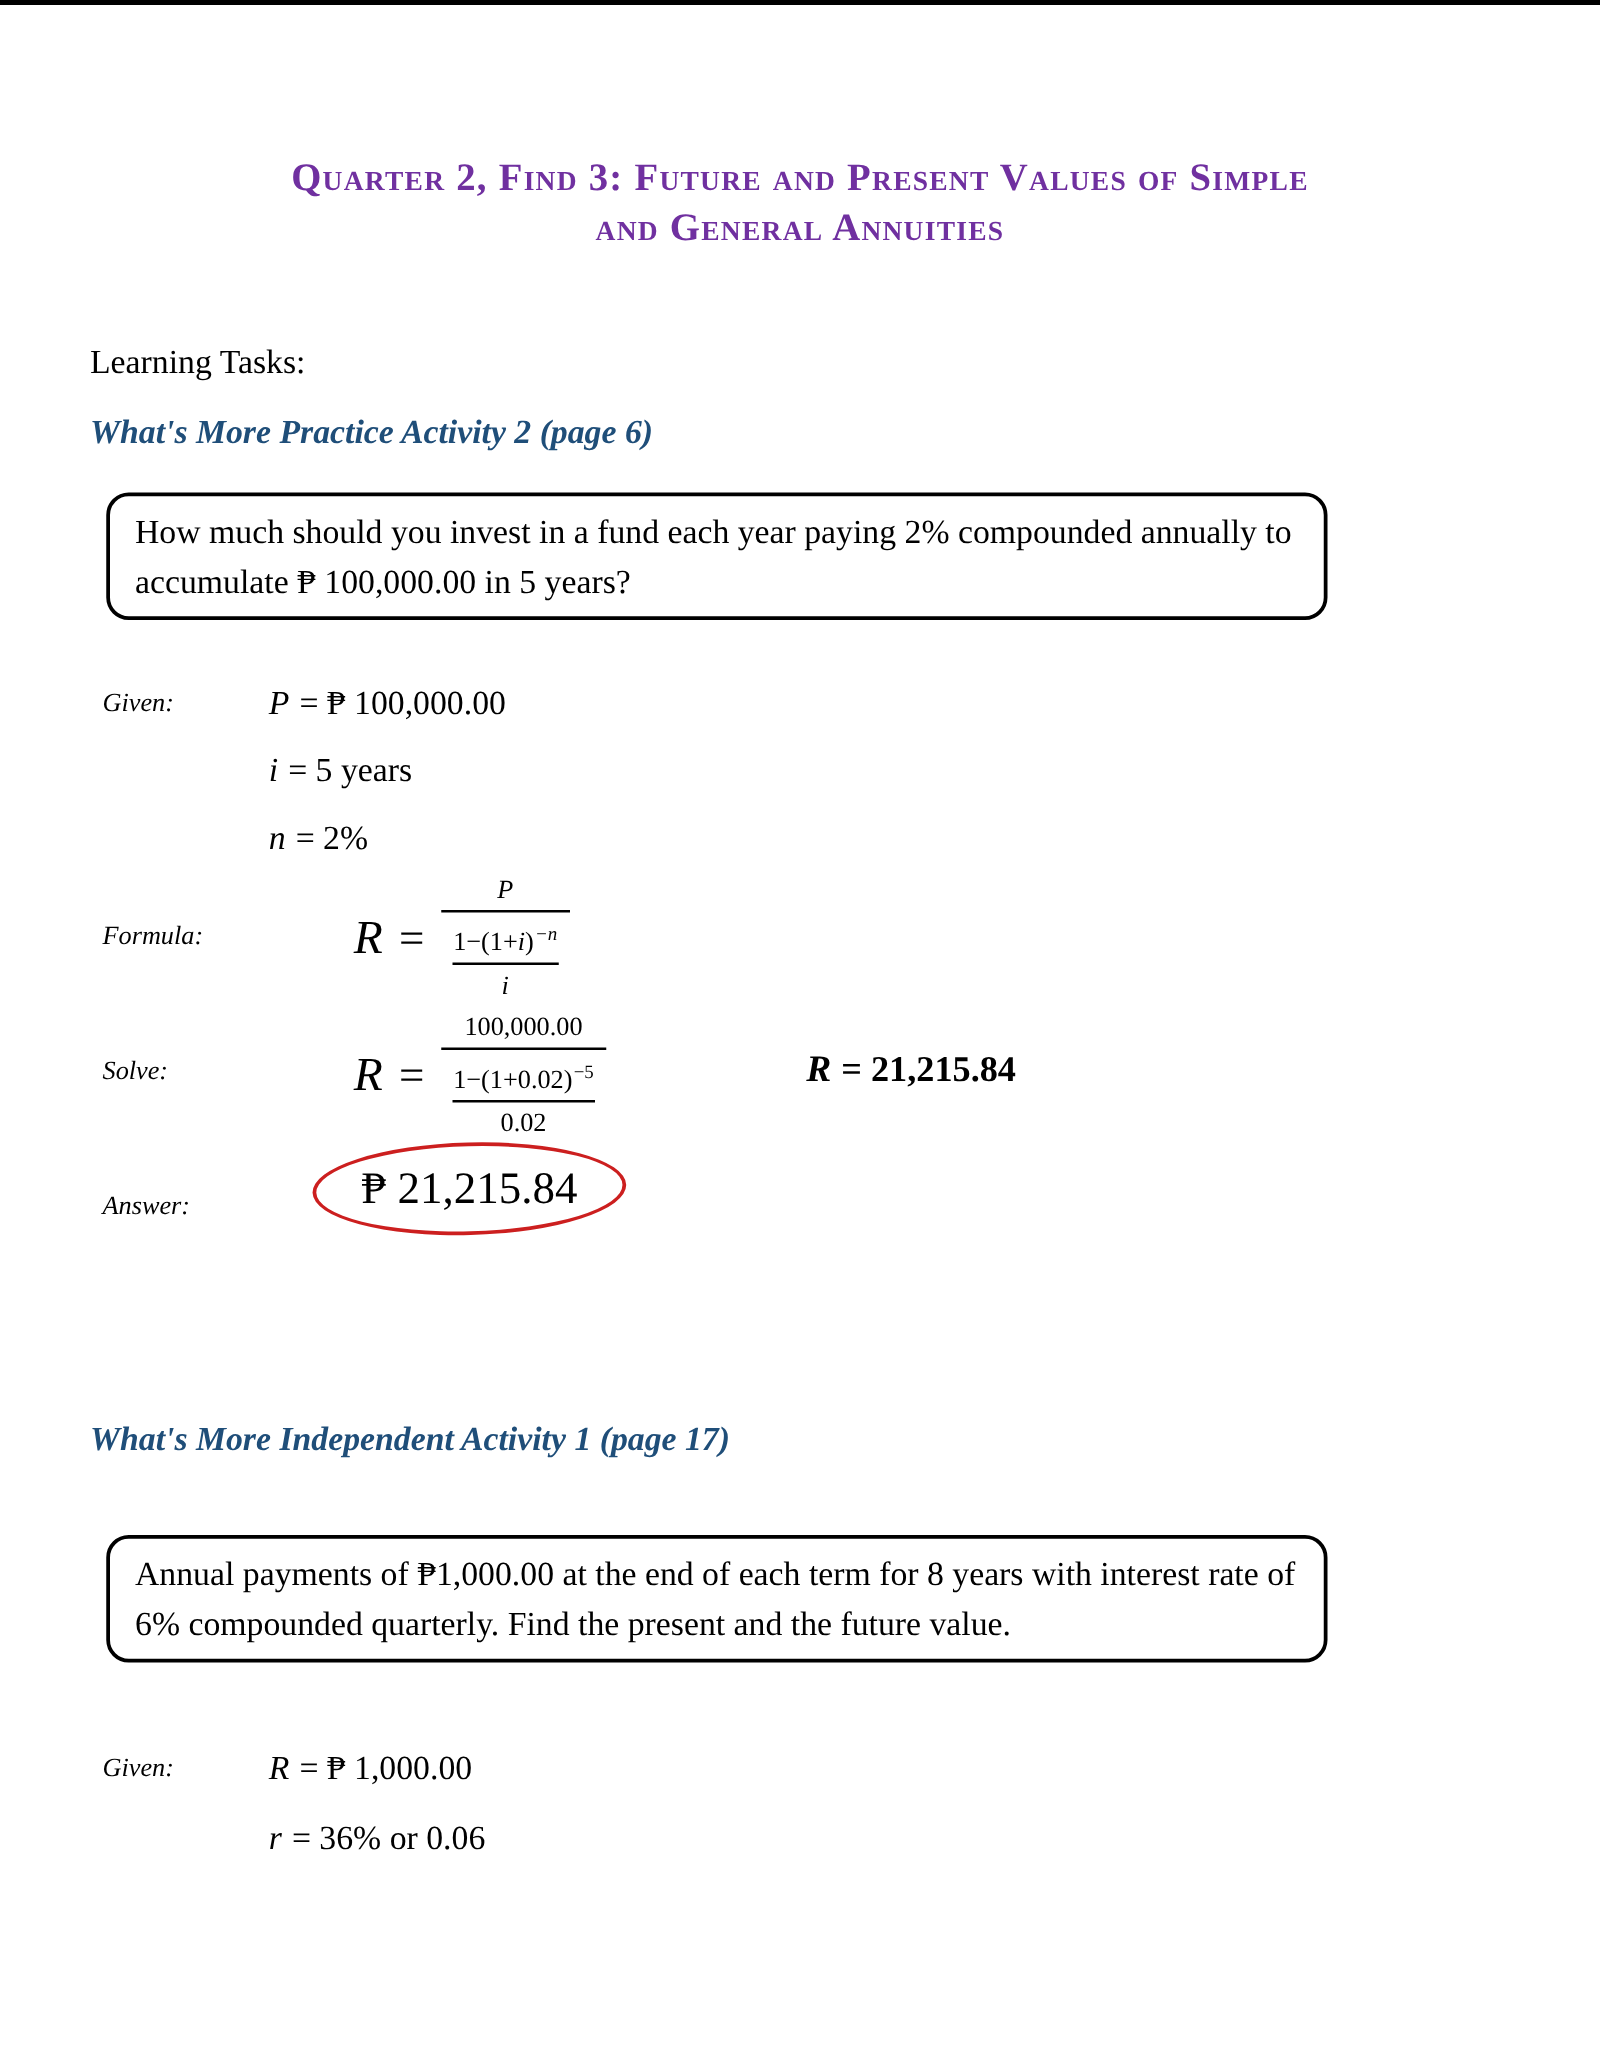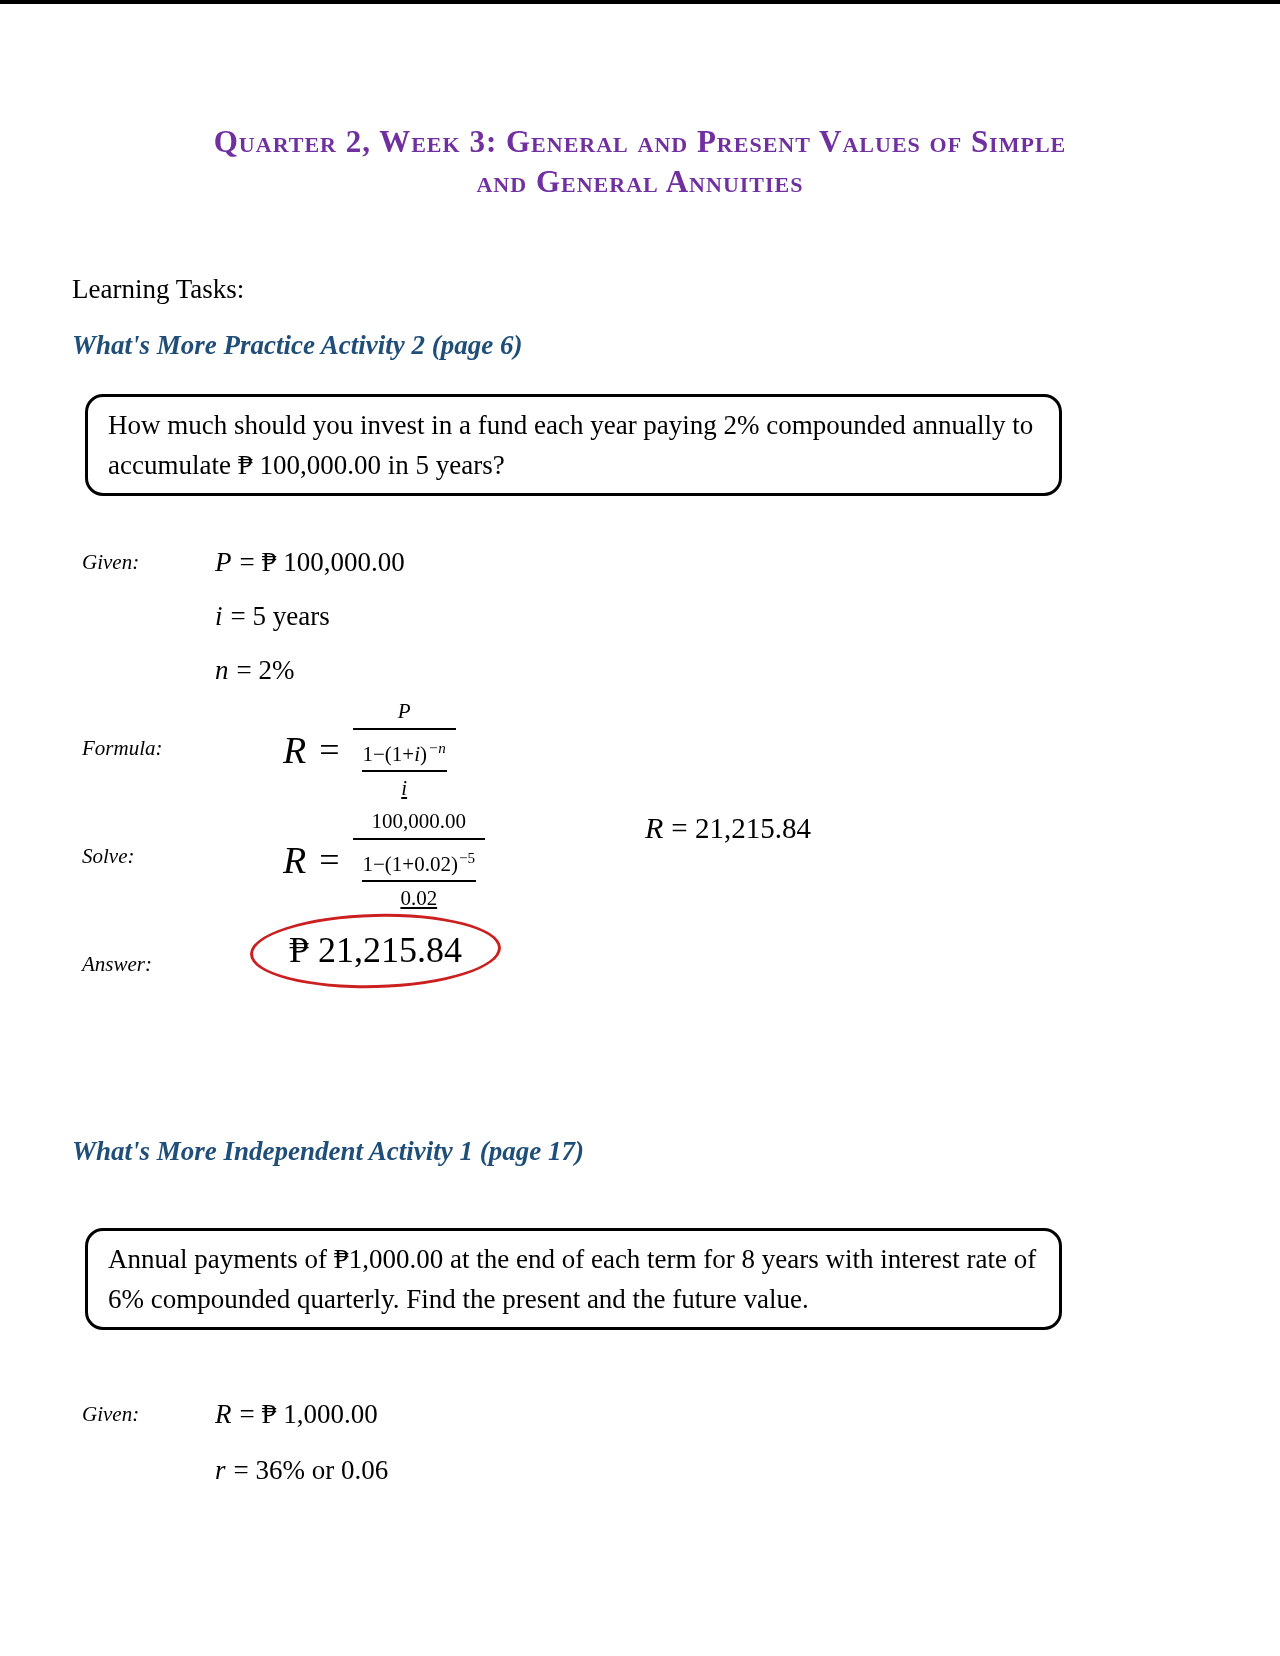--- a/index.html
+++ b/index.html
@@ -117,37 +117,38 @@
   }
 
   .frac {
     display: inline-block;
     vertical-align: middle;
     text-align: center;
     font-size: 21px;
     line-height: 26px;
   }
   .frac > .num { display: block; padding: 2px 9px 4px; white-space: nowrap; }
-  .frac > .den { display: block; border-top: 2px solid #000; padding: 4px 9px 2px; white-space: nowrap; text-decoration: underline; }
+  .frac > .den { display: block; border-top: 2px solid #000; padding: 4px 9px 2px; white-space: nowrap; }
   .frac .frac > .num { padding: 1px 1px 3px; }
   .frac .frac > .den { padding: 3px 6px 1px; }
 
   .exp {
     font-size: 0.72em;
     vertical-align: 0.55em;
     margin-left: 1px;
   }
   .ivar { font-style: italic; }
 
   .solve-result {
     position: absolute;
-    top: 808px; left: 645px;
+    top: 836px; left: 645px;
     font-size: 29px;
     line-height: 40px;
     white-space: nowrap;
+    font-weight: bold;
   }
   .solve-result .mvar { font-size: 30px; }
 
   .answer-circle {
     position: absolute;
     top: 914px; left: 250px;
     display: inline-block;
     padding: 12px 36px 14px;
     border: 3.5px solid var(--circle_color, #CC1F1F);
     border-radius: 50%;
@@ -163,21 +164,21 @@
   }
 </style>
 </head>
 <body>
 
 <div class="page">
 
   <div class="top-rule"></div>
 
   <header class="doc-title">
-    <div>Quarter 2, Week 3: General and Present Values of Simple</div>
+    <div>Quarter 2, Find 3: Future and Present Values of Simple</div>
     <div>and General Annuities</div>
   </header>
 
   <div class="learning-tasks">Learning Tasks:</div>
 
   <h2 class="activity-heading heading-a1">What's More Practice Activity 2 (page 6)</h2>
 
   <div class="problem-box box-a1">
     <p>How much should you invest in a fund each year paying 2% compounded annually to accumulate ₱ 100,000.00 in 5 years?</p>
   </div>

